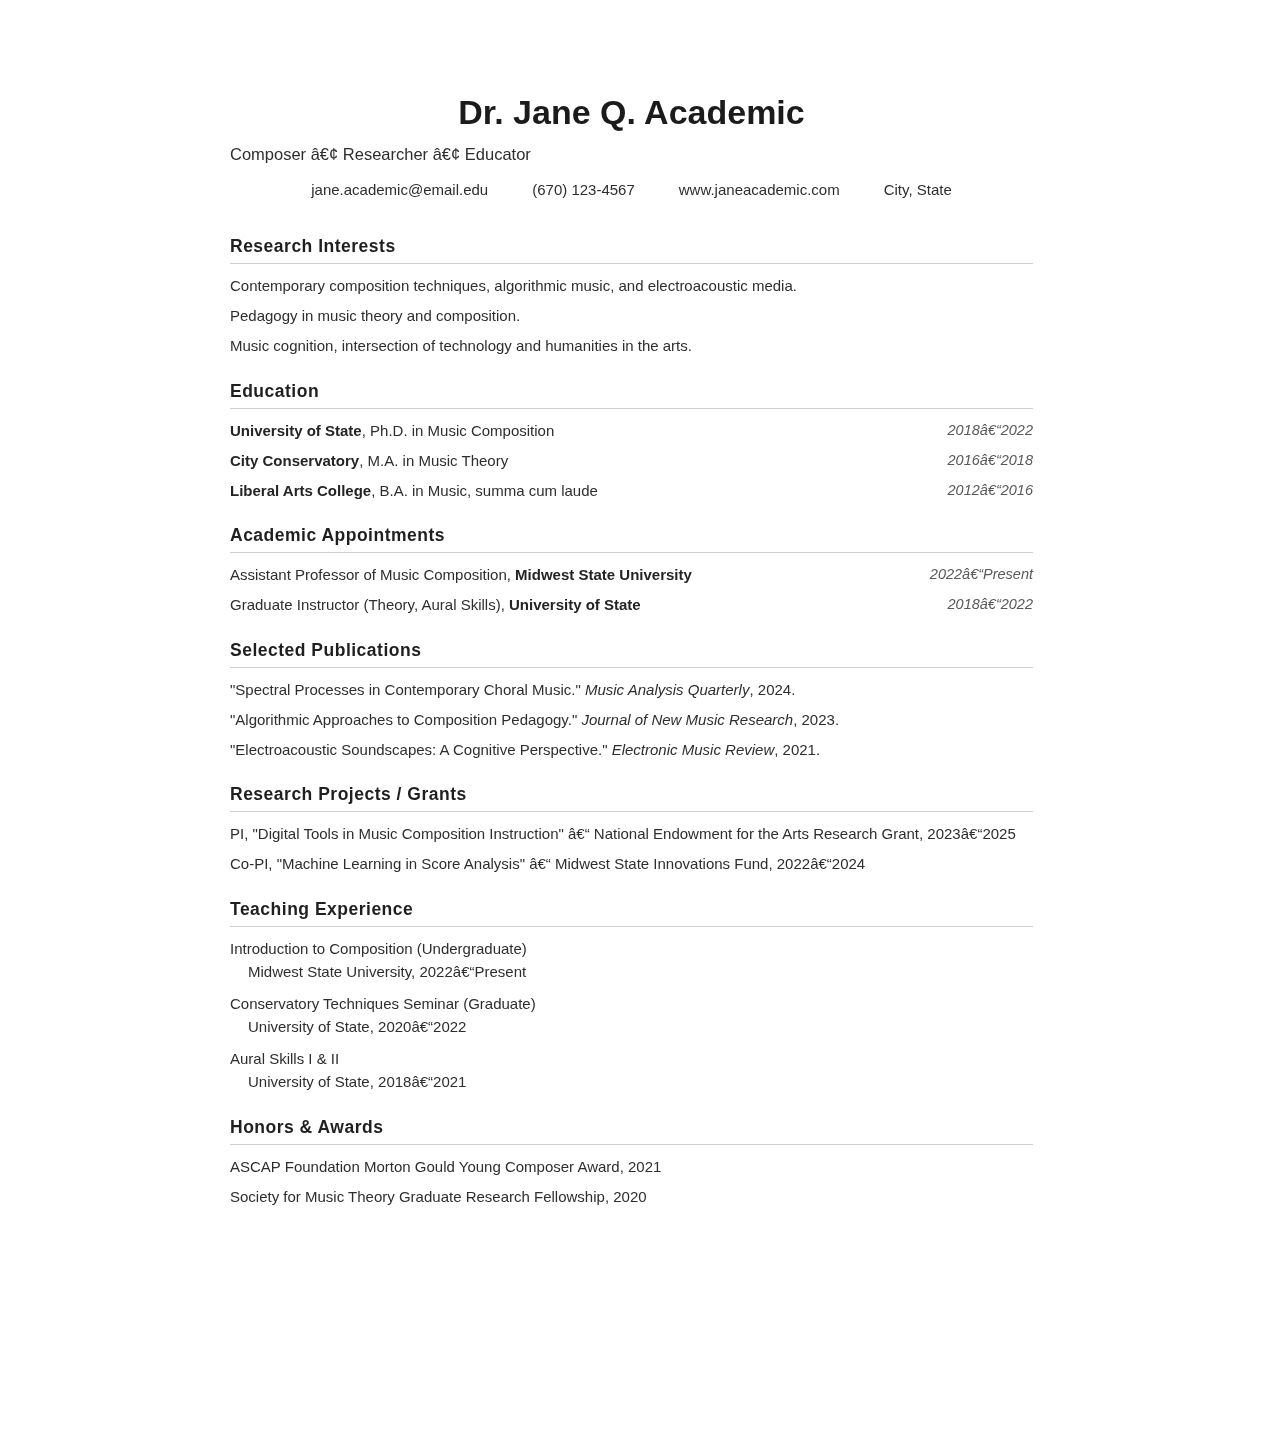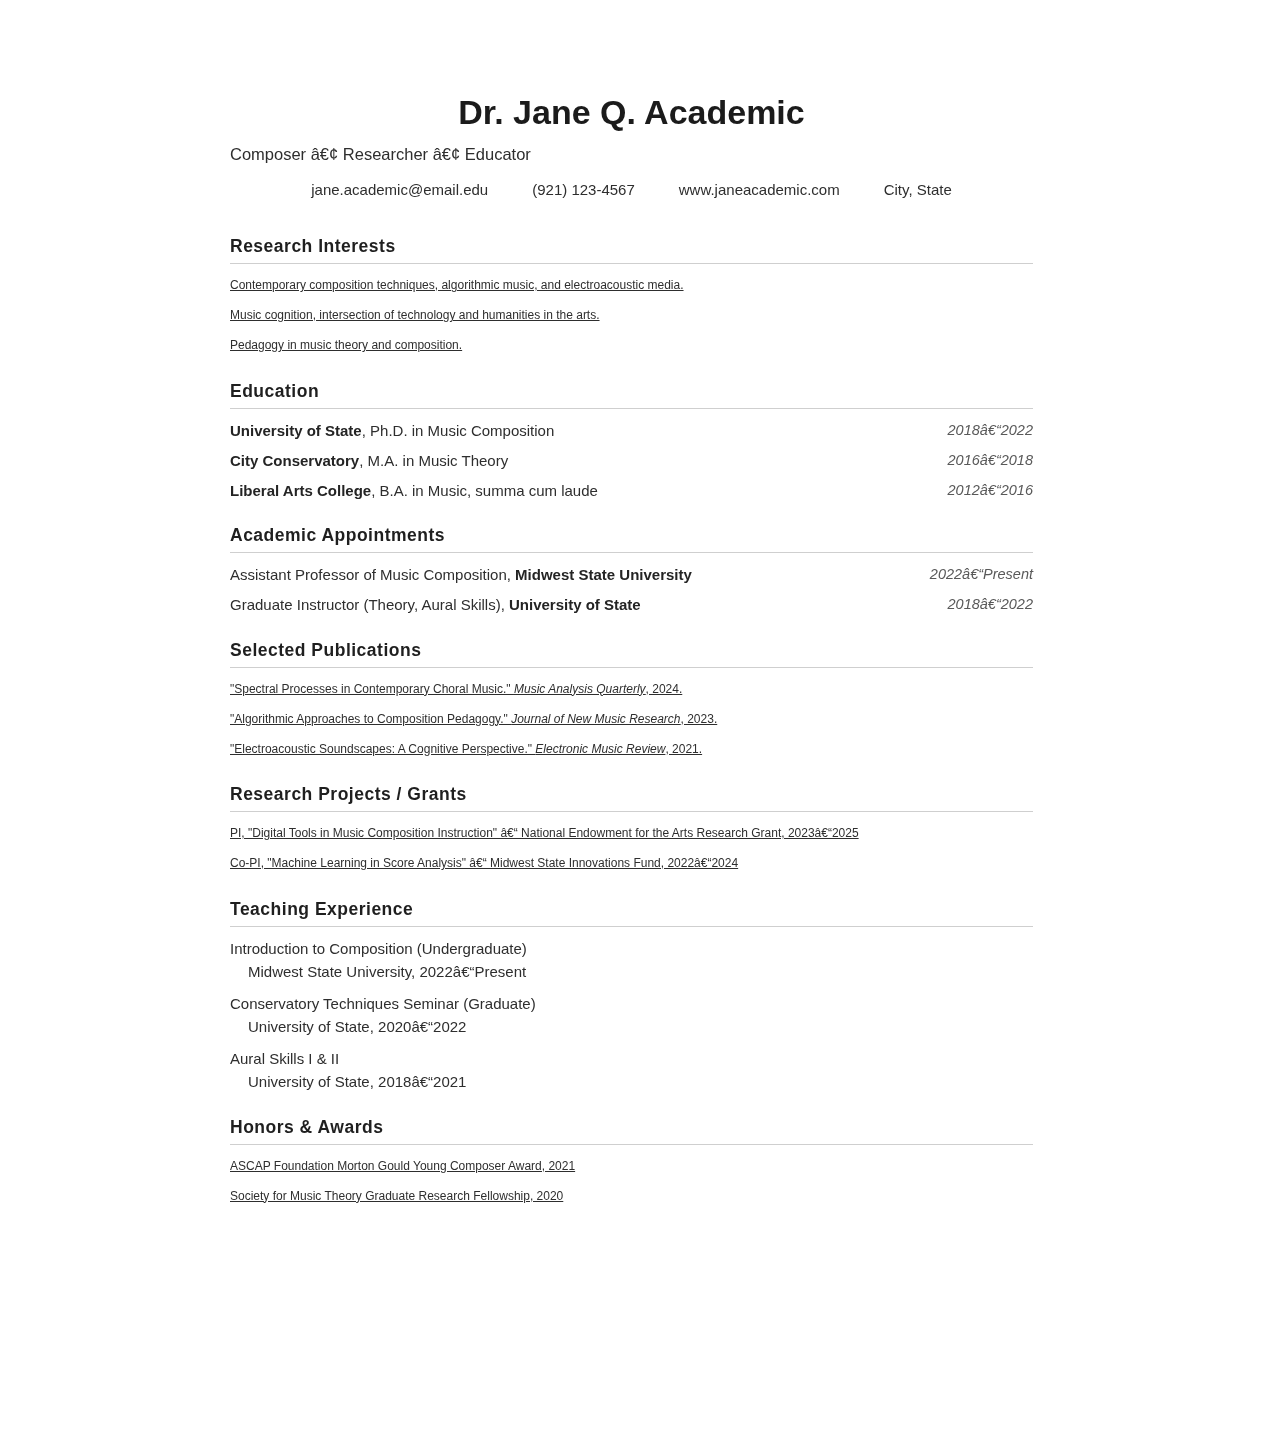--- a/index.html
+++ b/index.html
@@ -55,23 +55,22 @@
     color: #1f1f1f;
   }
   .rule {
     border: none;
     border-top: 1px solid #cfcfcf;
     margin: 0 0 10px 0;
     height: 0;
   }
   .line {
     margin: 0 0 6.5px 0;
-    font-size: 12px;
+    font-size: 15px;
     line-height: 23.5px;
-    text-decoration: underline;
   }
   .row {
     display: flex;
     justify-content: space-between;
     align-items: center;
     margin-bottom: 6.5px;
     font-size: 15px;
     line-height: 23.5px;
   }
   .row-main b { font-weight: 700; color: #242424; }
@@ -91,31 +90,31 @@
 </head>
 <body>
 
 <div class="clip">
   <div class="page">
 
     <h1 class="name">Dr. Jane Q. Academic</h1>
     <div class="tagline">Composer â€¢ Researcher â€¢ Educator</div>
     <div class="contact">
       <span>jane.academic@email.edu</span>
-      <span>(921) 123-4567</span>
+      <span>(670) 123-4567</span>
       <span>www.janeacademic.com</span>
       <span>City, State</span>
     </div>
 
     <div class="section first">
       <h2 class="sec-title">Research Interests</h2>
       <hr class="rule">
       <p class="line">Contemporary composition techniques, algorithmic music, and electroacoustic media.</p>
+      <p class="line">Pedagogy in music theory and composition.</p>
       <p class="line">Music cognition, intersection of technology and humanities in the arts.</p>
-      <p class="line">Pedagogy in music theory and composition.</p>
     </div>
 
     <div class="section">
       <h2 class="sec-title">Education</h2>
       <hr class="rule">
       <div class="row">
         <span class="row-main"><b>University of State</b><span>, Ph.D. in Music Composition</span></span>
         <span class="dates">2018â€“2022</span>
       </div>
       <div class="row">

